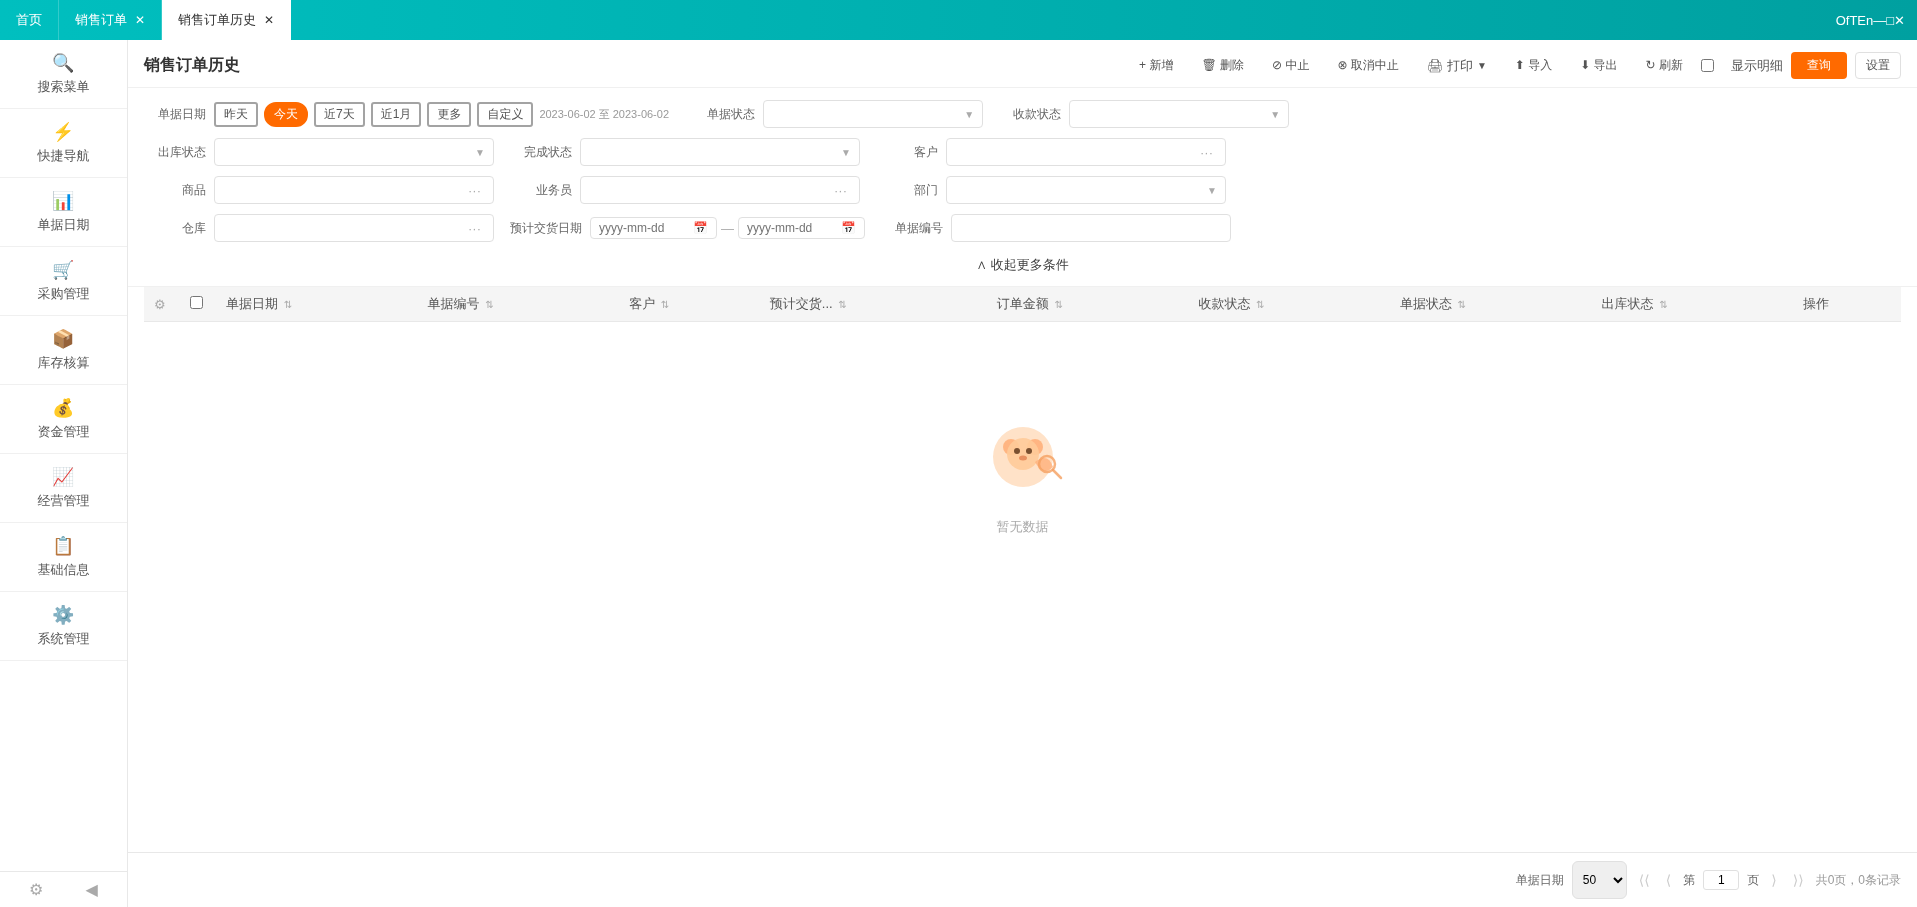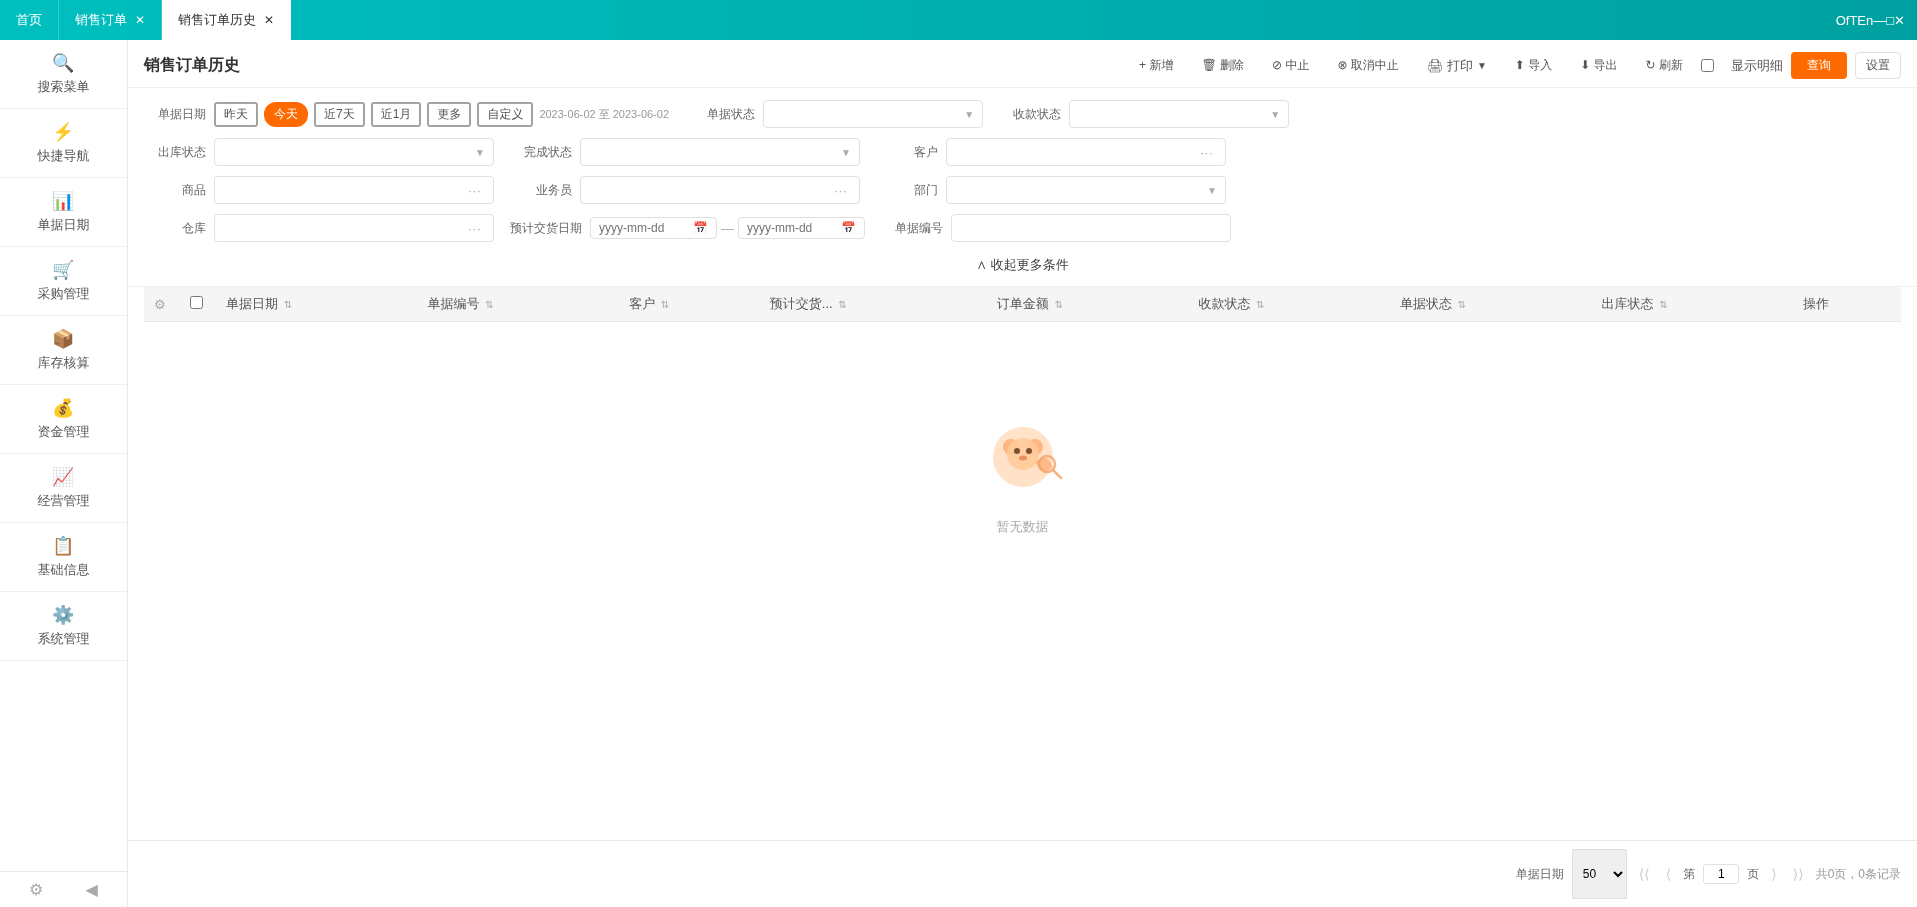--- a/index.html
+++ b/index.html
@@ -294,22 +294,22 @@
       justify-content: flex-end;
       padding: 8px 16px;
       border-top: 1px solid #e8e8e8;
       flex-shrink: 0;
       gap: 8px;
       background: #fff;
     }
     .footer-label { color: #666; font-size: 12px; }
     .footer-select {
       border: 1px solid #e0e0e0;
-      border-radius: 1px;
-      padding: 16px 6px;
+      border-radius: 6px;
+      padding: 10px 6px;
       font-size: 12px;
       cursor: pointer;
     }
     .footer-nav-btn {
       background: none;
       border: none;
       cursor: pointer;
       color: #aaa;
       font-size: 14px;
       padding: 2px 4px;

